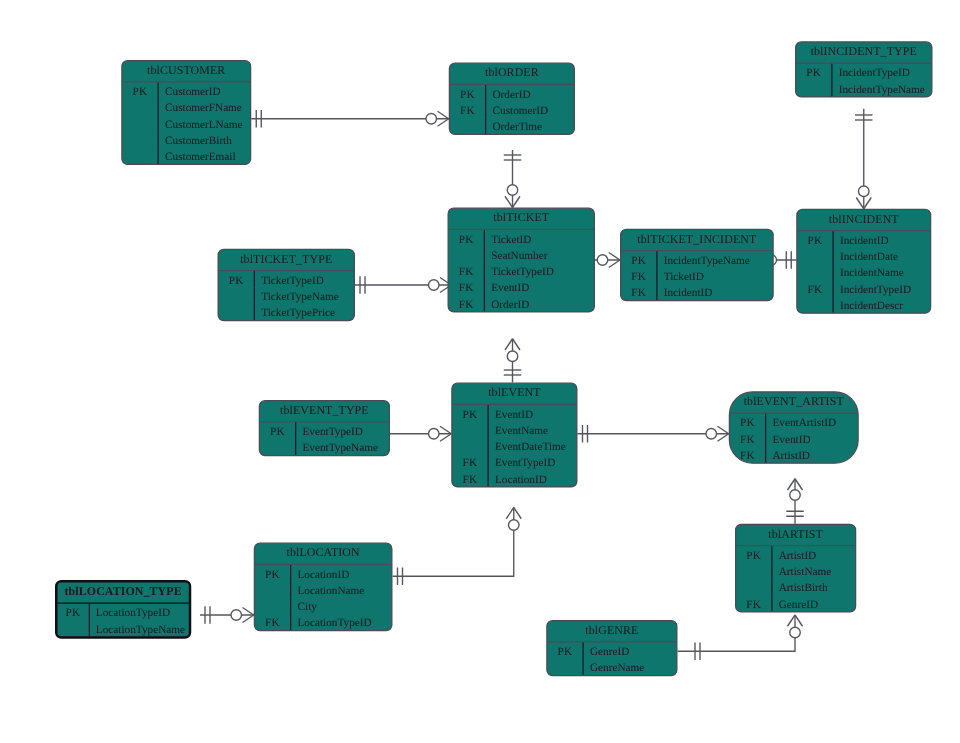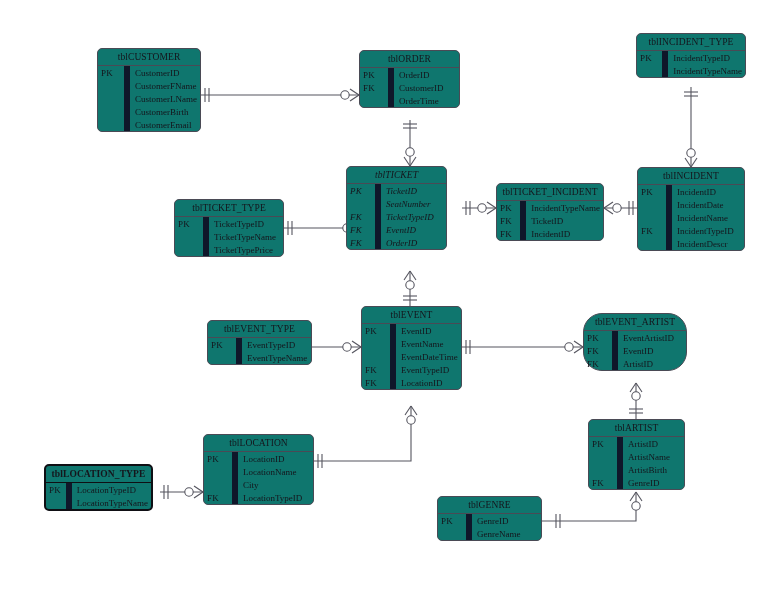--- a/index.html
+++ b/index.html
@@ -40,22 +40,22 @@
   .attr-key,.attr-name{
     display:table-cell;
     font-size:9px;
     padding:1.5px 3px;
     white-space:nowrap;
     vertical-align:middle;
     color:#15151c;
   }
   .attr-key{
     width:22px;
-    text-align:left;
-    border-right:6px solid #0f172a;
+    text-align:center;
+    border-right:1px solid #0f172a;
     letter-spacing:.2px;
   }
   .attr-name{ padding-left:5px; }
 </style>
 </head>
 <body>
 
 <div id="canvas">
 
   <svg id="wires" viewBox="0 0 768 594" xmlns="http://www.w3.org/2000/svg">
@@ -230,21 +230,21 @@
           <div class="attr-row">
             <div class="attr-key">PK</div>
             <div class="attr-name">IncidentTypeID</div>
           </div>
           <div class="attr-row">
             <div class="attr-key"></div>
             <div class="attr-name">IncidentTypeName</div>
           </div>
         </div>
       </div>
-      <div class="entity" style="left: 346px; top: 166px; width: 101px; font-style: italic;">
+      <div class="entity" style="left: 358px; top: 166px; width: 118px;">
         <div class="ent-title">tblTICKET</div>
         <div class="attrs">
           <div class="attr-row">
             <div class="attr-key">PK</div>
             <div class="attr-name">TicketID</div>
           </div>
           <div class="attr-row">
             <div class="attr-key"></div>
             <div class="attr-name">SeatNumber</div>
           </div>
@@ -255,21 +255,21 @@
           <div class="attr-row">
             <div class="attr-key">FK</div>
             <div class="attr-name">EventID</div>
           </div>
           <div class="attr-row">
             <div class="attr-key">FK</div>
             <div class="attr-name">OrderID</div>
           </div>
         </div>
       </div>
-      <div class="entity" style="left: 496px; top: 183px; width: 108px;">
+      <div class="entity" style="left: 496px; top: 183px; width: 123px;">
         <div class="ent-title">tblTICKET_INCIDENT</div>
         <div class="attrs">
           <div class="attr-row">
             <div class="attr-key">PK</div>
             <div class="attr-name">IncidentTypeName</div>
           </div>
           <div class="attr-row">
             <div class="attr-key">FK</div>
             <div class="attr-name">TicketID</div>
           </div>

